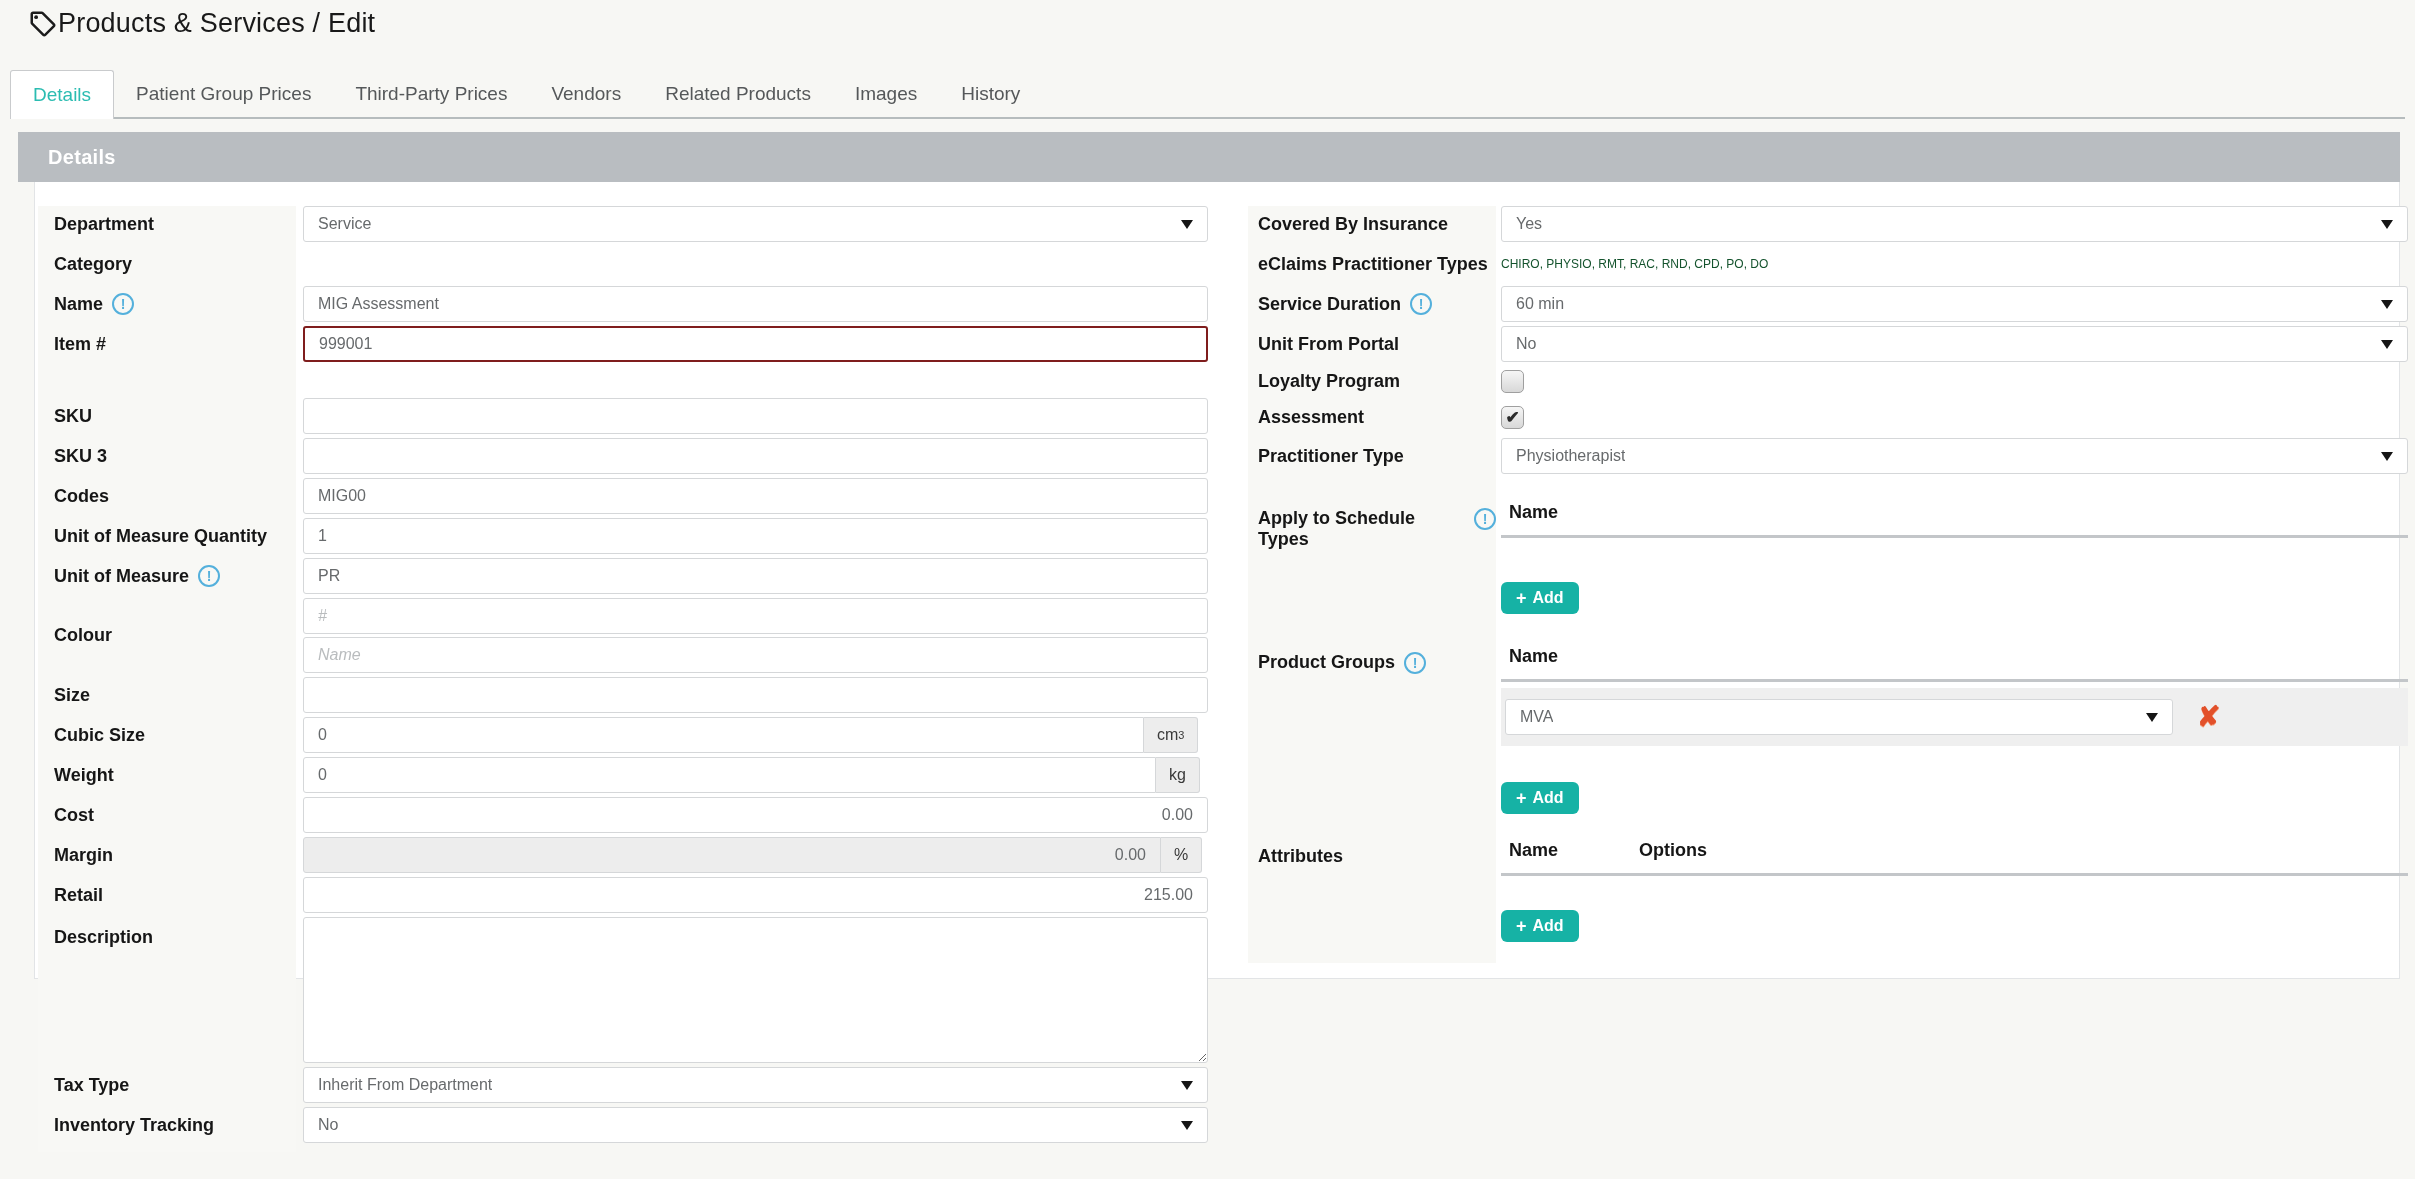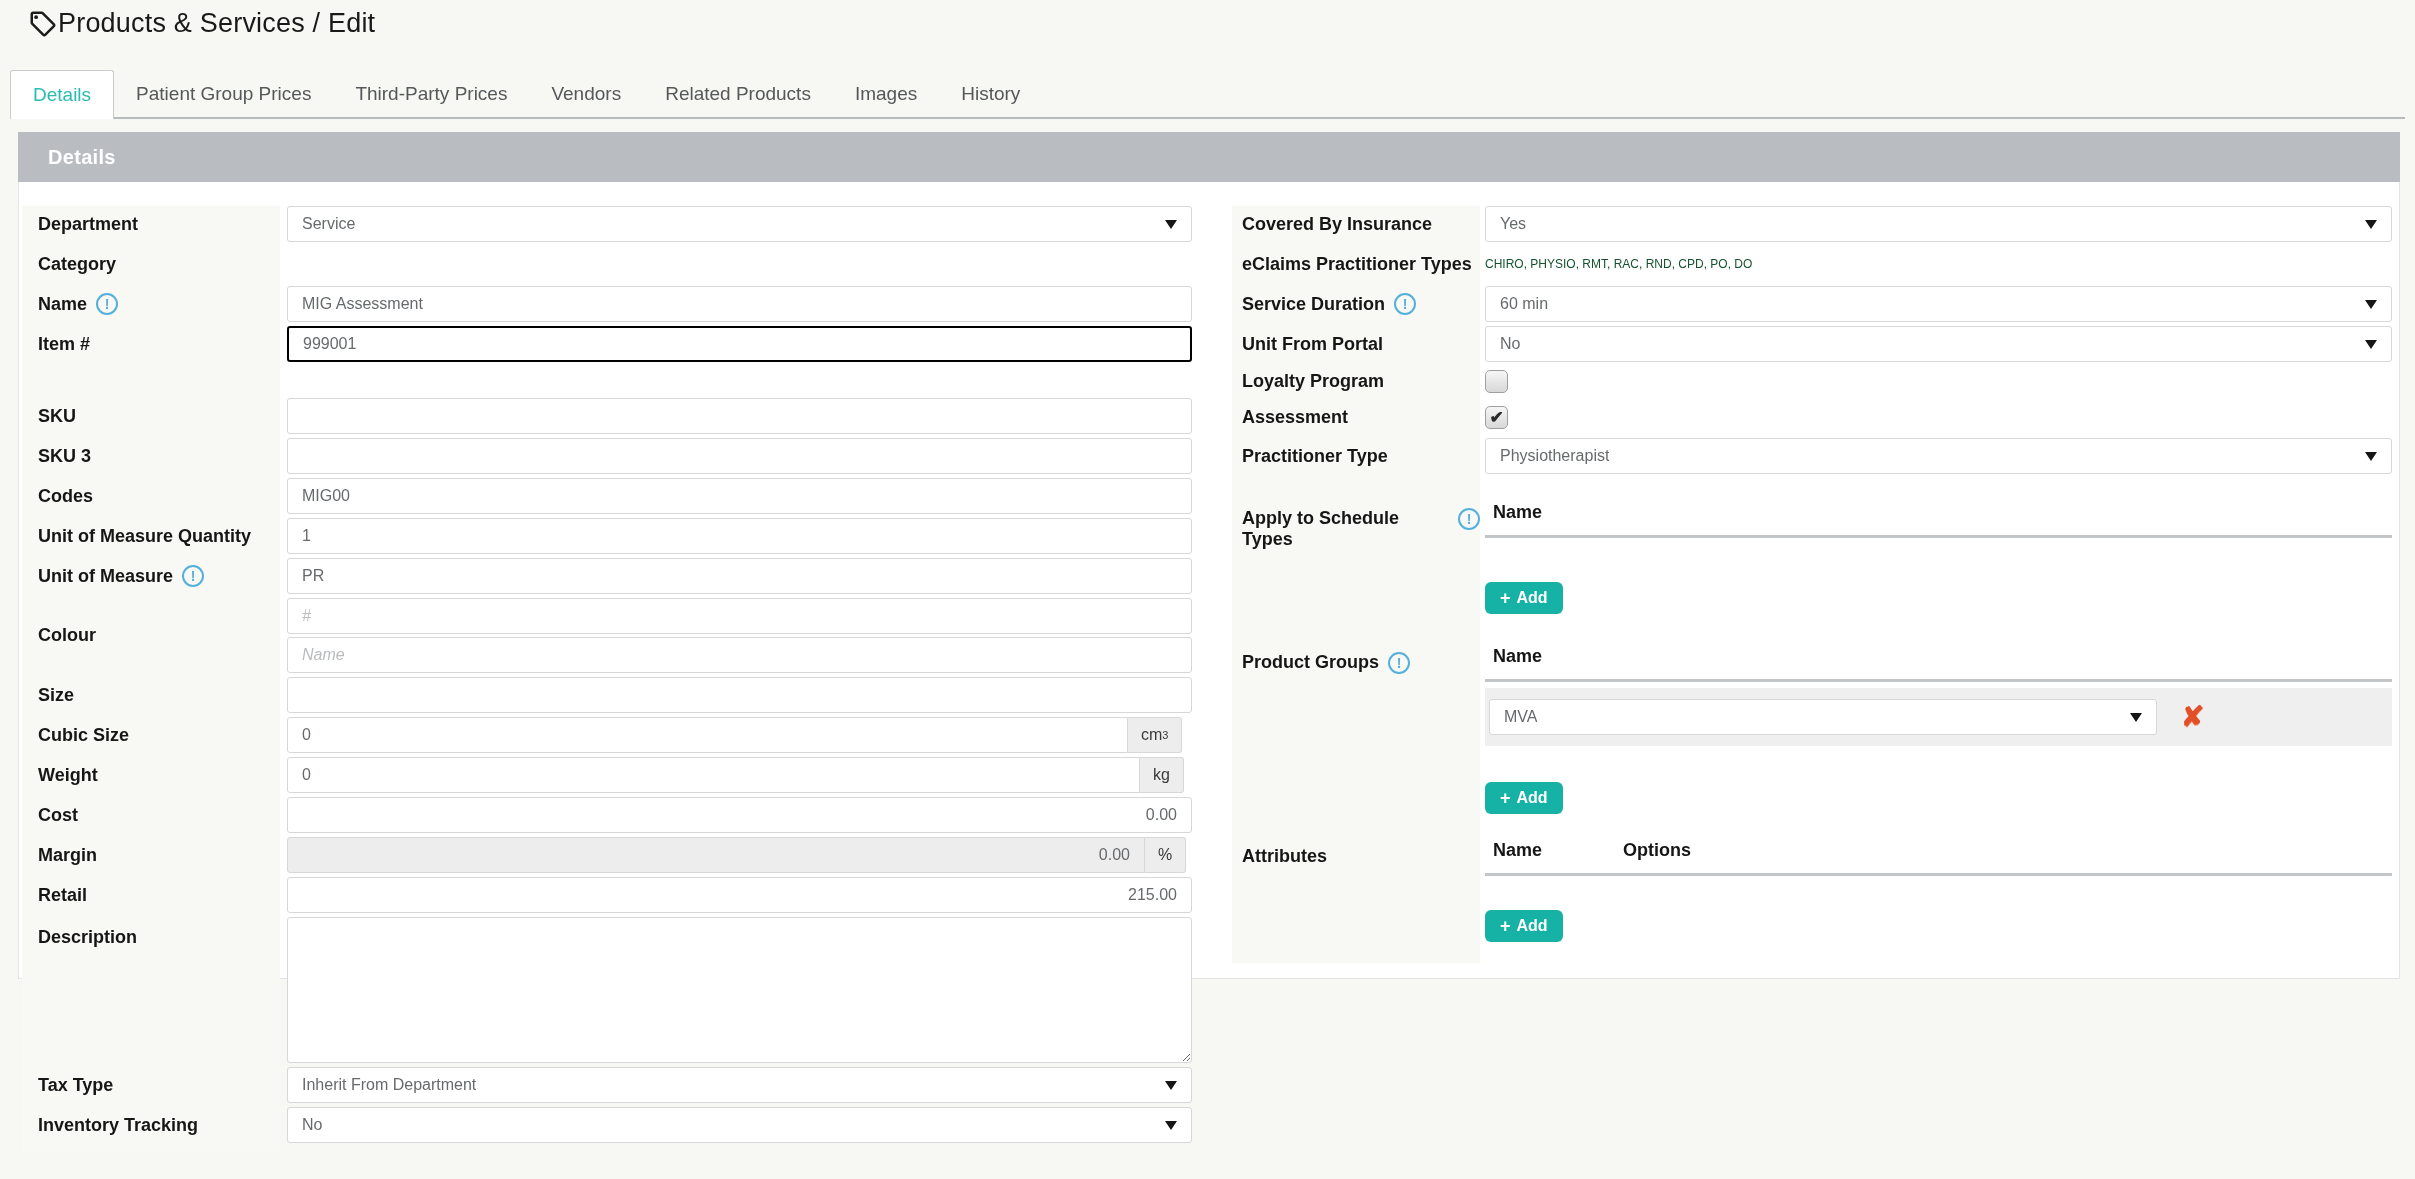--- a/index.html
+++ b/index.html
@@ -15,21 +15,21 @@
   
   .tabs { position:absolute; left:10px; top:70px; width:2395px; height:49px;
     border-bottom:2px solid #b6bcbd; display:flex; align-items:stretch; }
   .tab { display:flex; align-items:center; padding:0 22px; font-size:19px; color:#55585a; cursor:pointer; white-space:nowrap; }
   .tab.active { background:#fff; border:1px solid #c9cbcd; border-bottom:none; border-radius:3px 3px 0 0;
     margin-bottom:-2px; color:#2bbcb1; }
   
   .panel { position:absolute; left:18px; top:132px; width:2382px; }
   .panel-header { height:50px; background:#b9bdc1; color:#ffffff; font-weight:bold; font-size:20px;
     display:flex; align-items:center; padding-left:30px; letter-spacing:.3px; }
-  .panel-body { position:relative; background:#fff; height:797px; border:1px solid #e2e4e6; border-top:none; }
+  .panel-body { position:relative; background:#fff; height:797px; border:1px solid #e2e4e6; border-top:none;margin-left:16px; }
   
   .col { position:absolute; top:24px; }
   .col-left  { left:3px;    width:1170px; }
   .col-right { left:1213px; width:1160px; }
   .col::before { content:""; position:absolute; left:0; top:0; background:#f8f8f5; z-index:0; }
   .col-left::before  { width:258px; height:946px; }
   .col-right::before { width:248px; height:757px; }
   .row { position:relative; z-index:1; display:flex; margin-bottom:4px; min-height:36px; }
   .lbl { flex:0 0 258px; display:flex; align-items:center; padding-left:16px;
     font-size:18px; font-weight:bold; color:#161616; }
@@ -39,21 +39,21 @@
   
   .input, .select-box {
     height:36px; width:100%; border:1px solid #d5d7d9; border-radius:3px; background:#fff;
     padding:0 14px; font-size:16px; color:#676a6c; font-family:inherit; outline:none;
   }
   .select-box { display:flex; align-items:center; justify-content:space-between; cursor:pointer; }
   .select-text { overflow:hidden; white-space:nowrap; }
   .caret-down { width:0; height:0; border-left:6px solid transparent; border-right:6px solid transparent;
     border-top:9px solid #151515; flex:0 0 auto; margin-left:10px; }
   .input::placeholder { color:#b9bcbe; font-style:italic; }
-  .input.valid { border:2px solid #000000; }
+  .input.valid { border:2px solid #7f1d1d; }
   .input.right { text-align:right; }
   .input.disabled { background:#ededed; }
   .input.with-addon { border-radius:3px 0 0 3px; }
   .addon { height:36px; display:flex; align-items:center; padding:0 13px; background:#ededed;
     border:1px solid #d5d7d9; border-left:none; border-radius:0 3px 3px 0;
     font-size:16px; color:#3a3a3a; flex:0 0 auto; }
   .addon sup { font-size:11px; }
   .w-cubic  { width:841px; flex:0 0 841px; }
   .w-weight { width:853px; flex:0 0 853px; }
   .w-margin { width:858px; flex:0 0 858px; }

